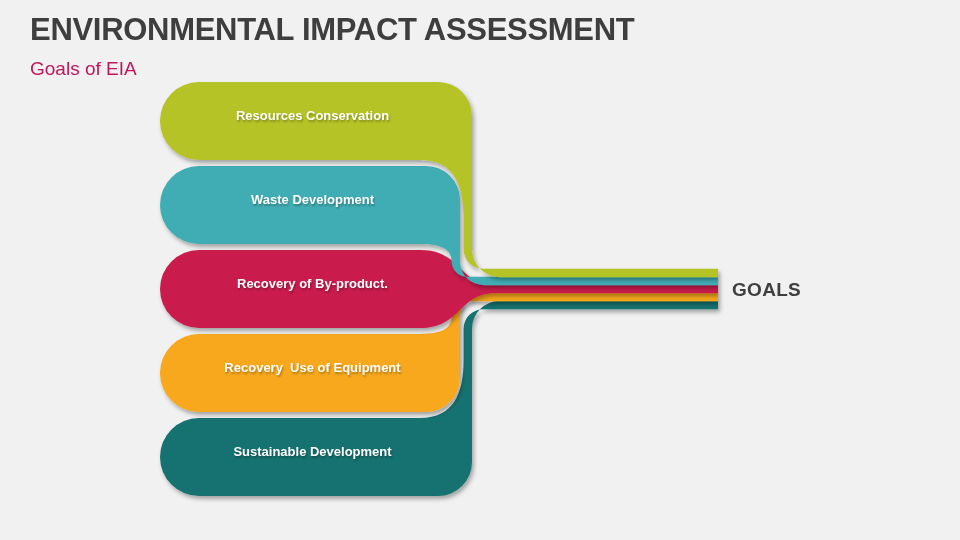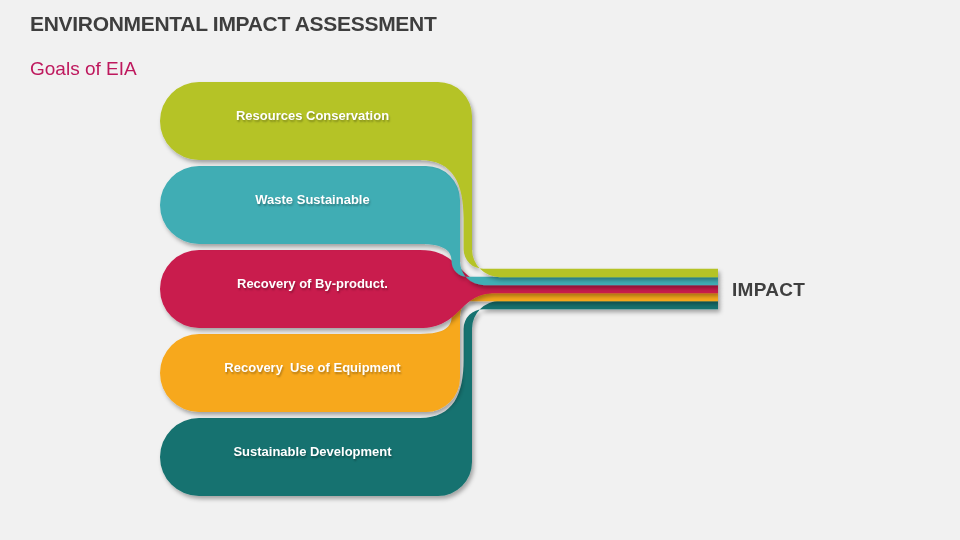--- a/index.html
+++ b/index.html
@@ -9,21 +9,21 @@
     overflow: hidden;
   }
   .slide {
     position: relative;
     width: 960px; height: 540px;
     background: #f1f1f1;
   }
   .slide-title {
     position: absolute;
     left: 30px; top: 12px;
-    font-size: 21px;
+    font-size: 31px;
     font-weight: 700;
     letter-spacing: -0.3px;
     color: #3e3e3e;
   }
   .slide-subtitle {
     position: absolute;
     left: 30px; top: 58px;
     font-size: 19px;
     font-weight: 400;
     color: #be185d;
@@ -82,20 +82,20 @@
     <path filter="url(#ds)" d="M 199 412 H 426 A 34 34 0 0 0 460 378 V 316.8 A 24 24 0 0 1 484 292.8 H 718 V 301.2 H 467.2 A 15.6 15.6 0 0 0 451.6 316.8 C 451.6 326 446 334 420 334 H 199 A 39 39 0 0 0 199 412 Z" fill="#f7a81d"></path>
 
     <path filter="url(#ds)" d="M 199 250 H 420 C 462 250 458 284.8 495 284.8 H 718 V 293.2 H 495 C 458 293.2 462 328 420 328 H 199 A 39 39 0 0 1 199 250 Z" fill="#c91d4e"></path>
 
     <path filter="url(#ds)" d="M 199 166 H 426 A 34 34 0 0 1 460 200 V 261.2 A 24 24 0 0 0 484 285.2 H 718 V 276.8 H 467.2 A 15.6 15.6 0 0 1 451.6 261.2 C 451.6 252 446 244 420 244 H 199 A 39 39 0 0 1 199 166 Z" fill="#41adb4"></path>
 
     <path filter="url(#ds)" d="M 199 82 H 438 A 34 34 0 0 1 472 116 V 249.2 A 28 28 0 0 0 500 277.2 H 718 V 268.8 H 483.4 A 19.6 19.6 0 0 1 463.6 249.2 V 218 C 463.6 185 454 160 420 160 H 199 A 39 39 0 0 1 199 82 Z" fill="#b5c327"></path>
   </svg>
 
   <div class="pill-label p0">Resources Conservation</div>
-  <div class="pill-label p1">Waste Sustainable</div>
+  <div class="pill-label p1">Waste Development</div>
   <div class="pill-label p2">Recovery of By-product.</div>
   <div class="pill-label p3">Recovery  Use of Equipment</div>
   <div class="pill-label p4">Sustainable Development</div>
 
-  <div class="goals-label">IMPACT</div>
+  <div class="goals-label">GOALS</div>
 
 </div>
 
 </body></html>

